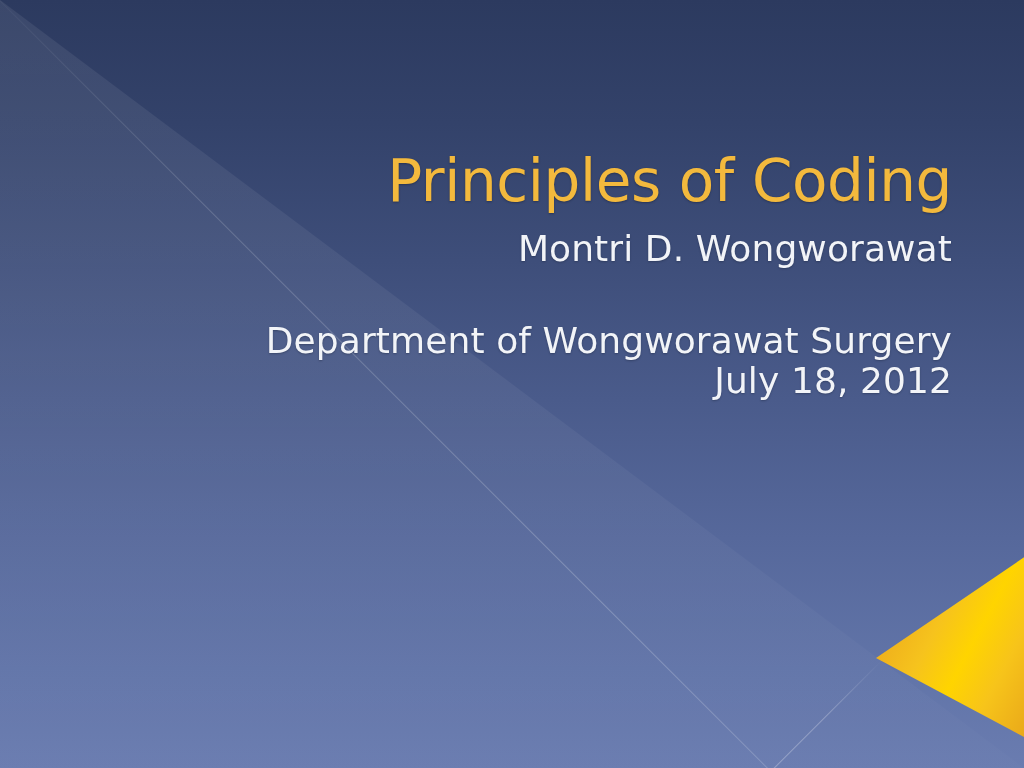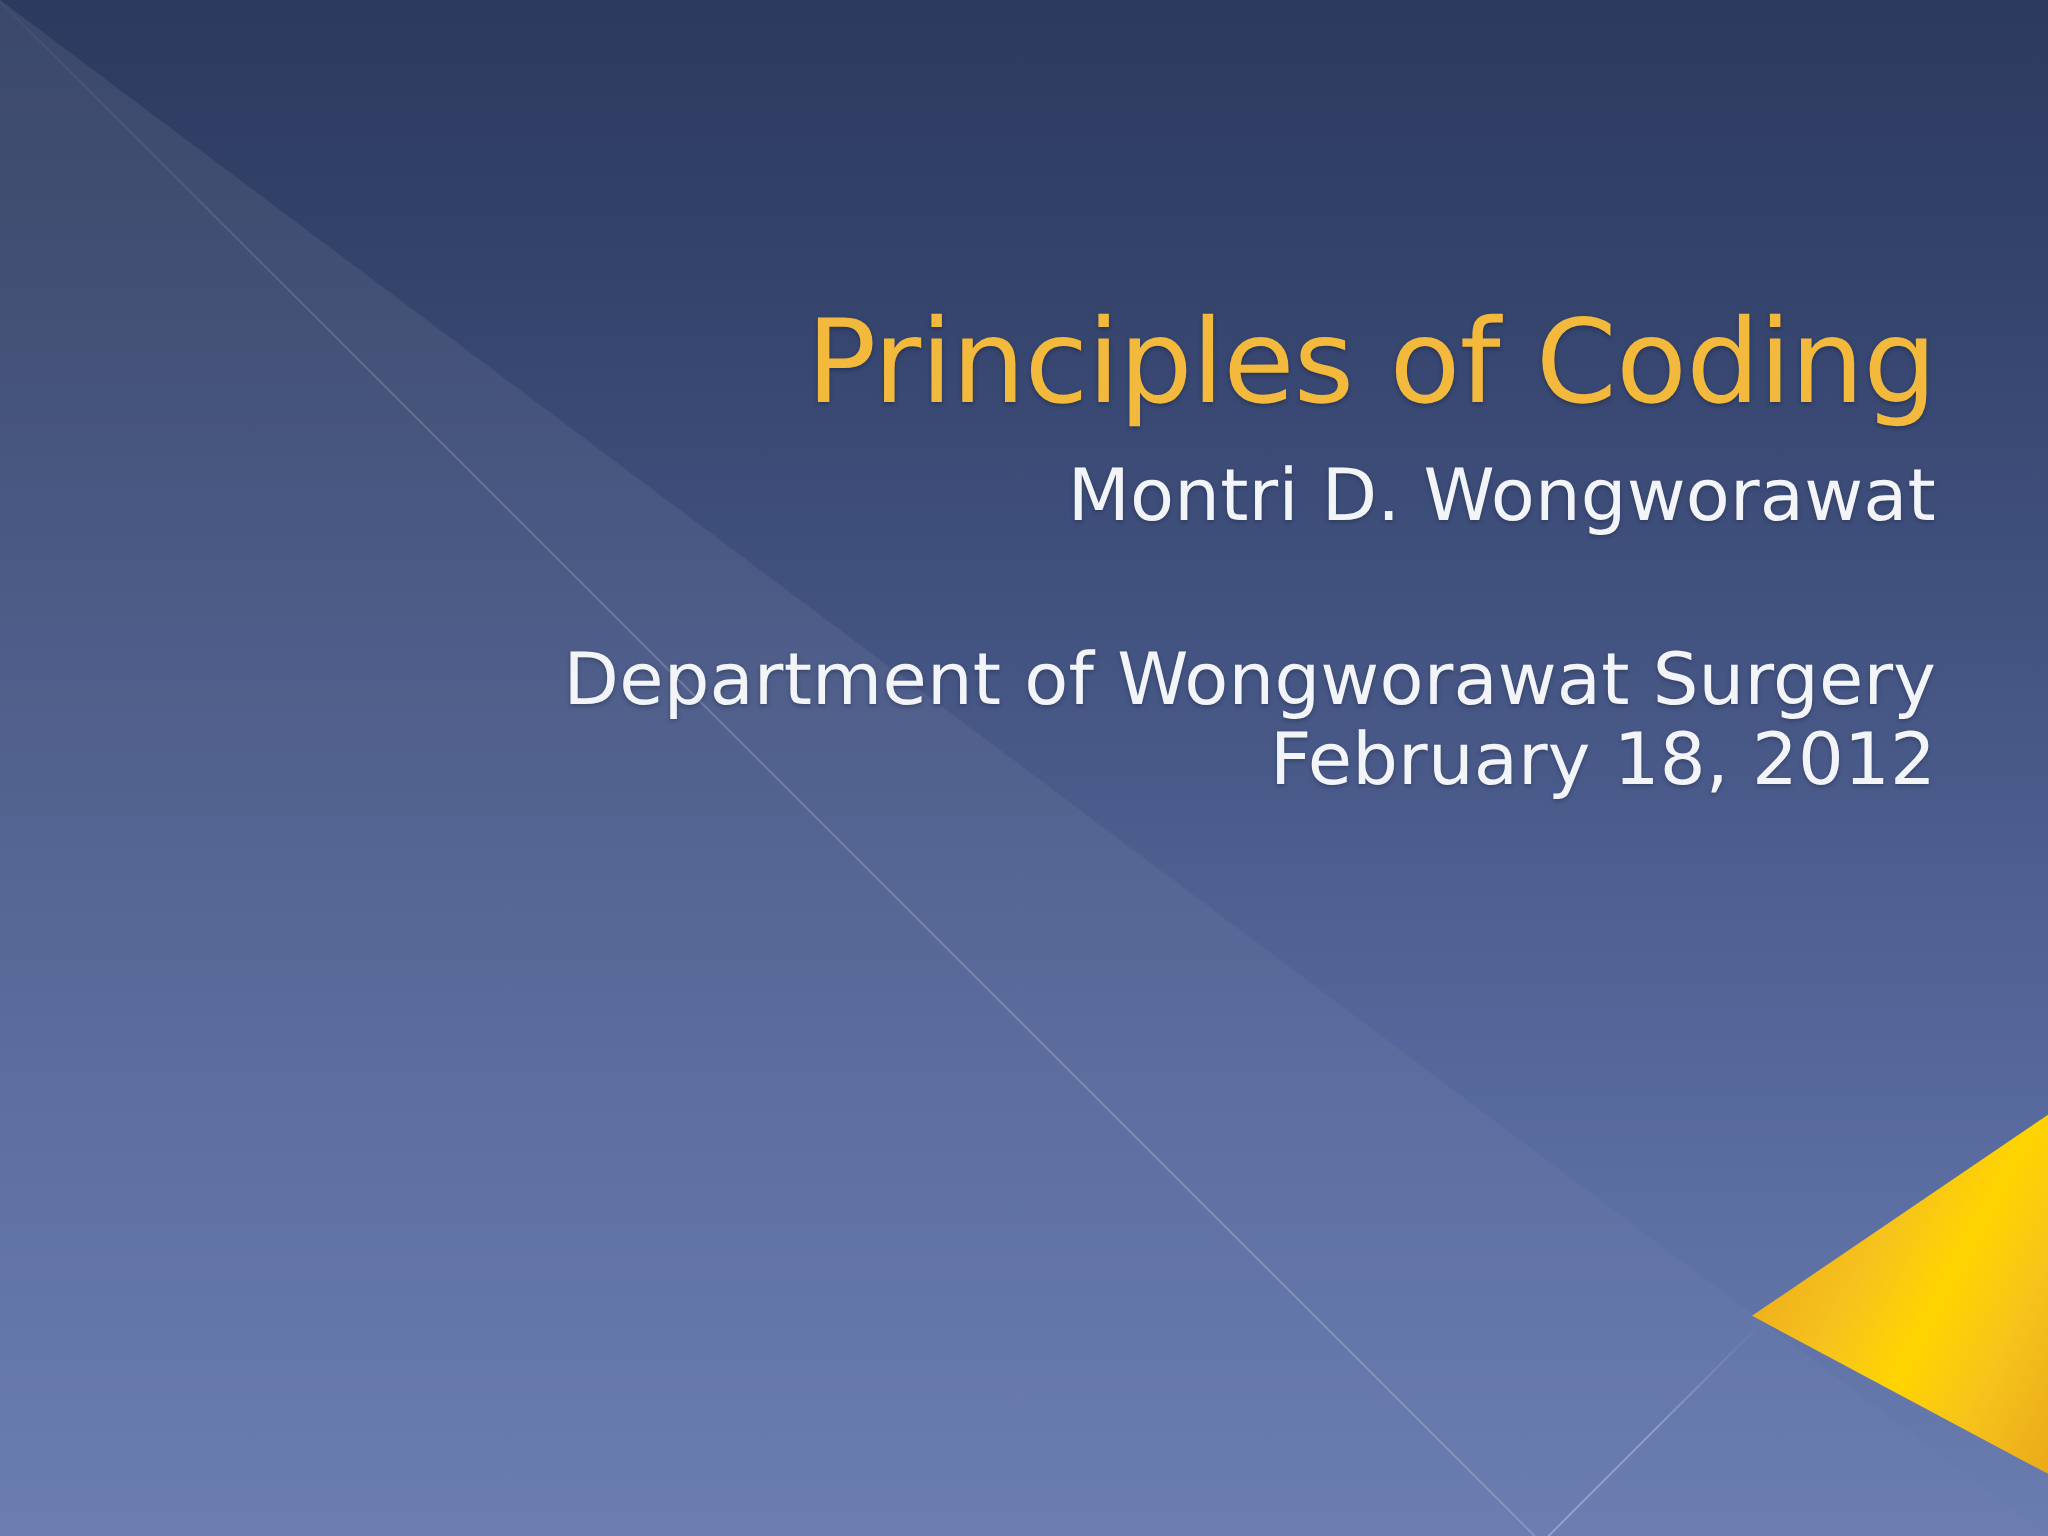--- a/index.html
+++ b/index.html
@@ -89,21 +89,21 @@
         #f7c41a 76%,
         #e9a81a 100%);
     -webkit-clip-path: polygon(100% 0%, 100% 100%, 0% 56%);
     clip-path: polygon(100% 0%, 100% 100%, 0% 56%);
     pointer-events: none;
   }
 
   
   .text-block {
     position: absolute;
-    left: 76px;
+    left: 60px;
     top: 150px;
     width: 892px;
     text-align: right;
   }
 
   .slide-title {
     margin: 0;
     font-weight: 400;
     font-size: 58px;
     line-height: 1.08;
@@ -145,18 +145,18 @@
 
   <div class="gold-triangle"></div>
 
   <div class="text-block">
 
     <h1 class="slide-title">Principles of Coding</h1>
 
     <div class="subtitle-block">
       <span class="sub-line spacer-after">Montri D. Wongworawat</span>
       <span class="sub-line">Department of Wongworawat Surgery</span>
-      <span class="sub-line">February 18, 2012</span>
+      <span class="sub-line">July 18, 2012</span>
     </div>
 
   </div>
 
 </div>
 
 </body></html>

